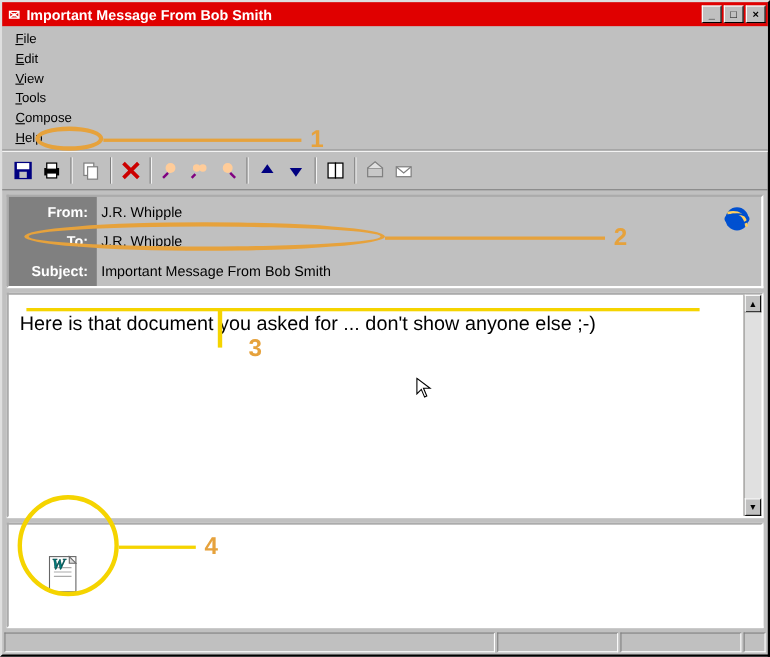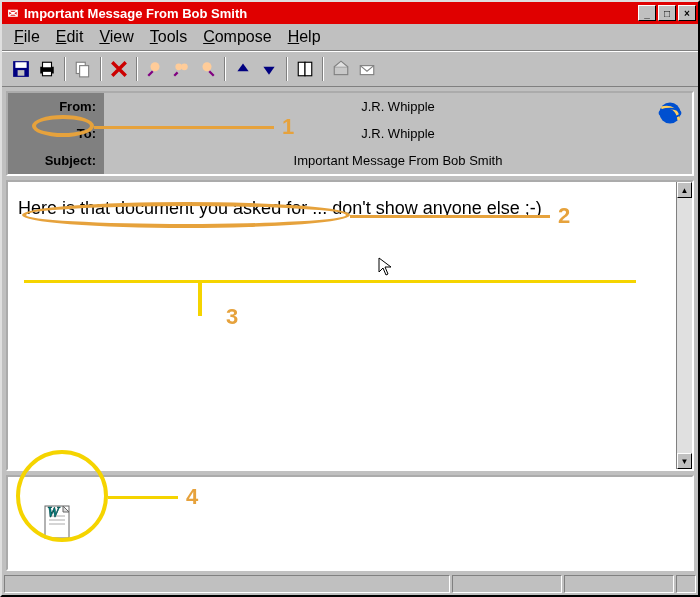--- a/index.html
+++ b/index.html
@@ -41,21 +41,22 @@
     font-size:10px; font-weight:bold;
     display:flex; align-items:center; justify-content:center;
     color:#000;
   }
   .menubar {
     display:flex;
     padding:2px 4px;
     background:#c0c0c0;
     border-bottom:1px solid #808080;
     font-family: "MS Sans Serif", Tahoma, sans-serif;
-    font-size:16px;
+    font-size:12px;
+    flex-direction:column;
   }
   .menubar .menu { padding:2px 8px; }
   .menubar .menu u { text-decoration: underline; }
   .toolbar {
     display:flex;
     align-items:center;
     padding:4px 6px;
     border-top:1px solid #fff;
     border-bottom:1px solid #808080;
     gap:0;
@@ -75,33 +76,33 @@
   .tool-btn svg { width:18px; height:18px; }
   .header-pane {
     margin:4px;
     border:2px inset #fff;
     background:#c0c0c0;
     display:flex;
     position:relative;
   }
   .header-labels {
     background:#808080;
-    color:#000000;
-    width:96px;
+    color:#ffffff;
+    width:80px;
     font-family: Arial, sans-serif;
     font-size:13px;
   }
   .header-labels div { padding:6px 8px; text-align:right; font-weight:bold; }
   .header-values {
     flex:1;
     color:#000;
     font-family: Arial, sans-serif;
     font-size:13px;
   }
-  .header-values div { padding:6px 4px;text-align:center; }
+  .header-values div { padding:6px 4px; }
   .ie-spot { position:absolute; right:8px; top:6px; }
   .body-pane {
     margin:0 4px 4px 4px;
     border:2px inset #fff;
     background:#fff;
     flex:1;
     position:relative;
     font-family: Arial, sans-serif;
     font-size:18px;
     color:#000;

